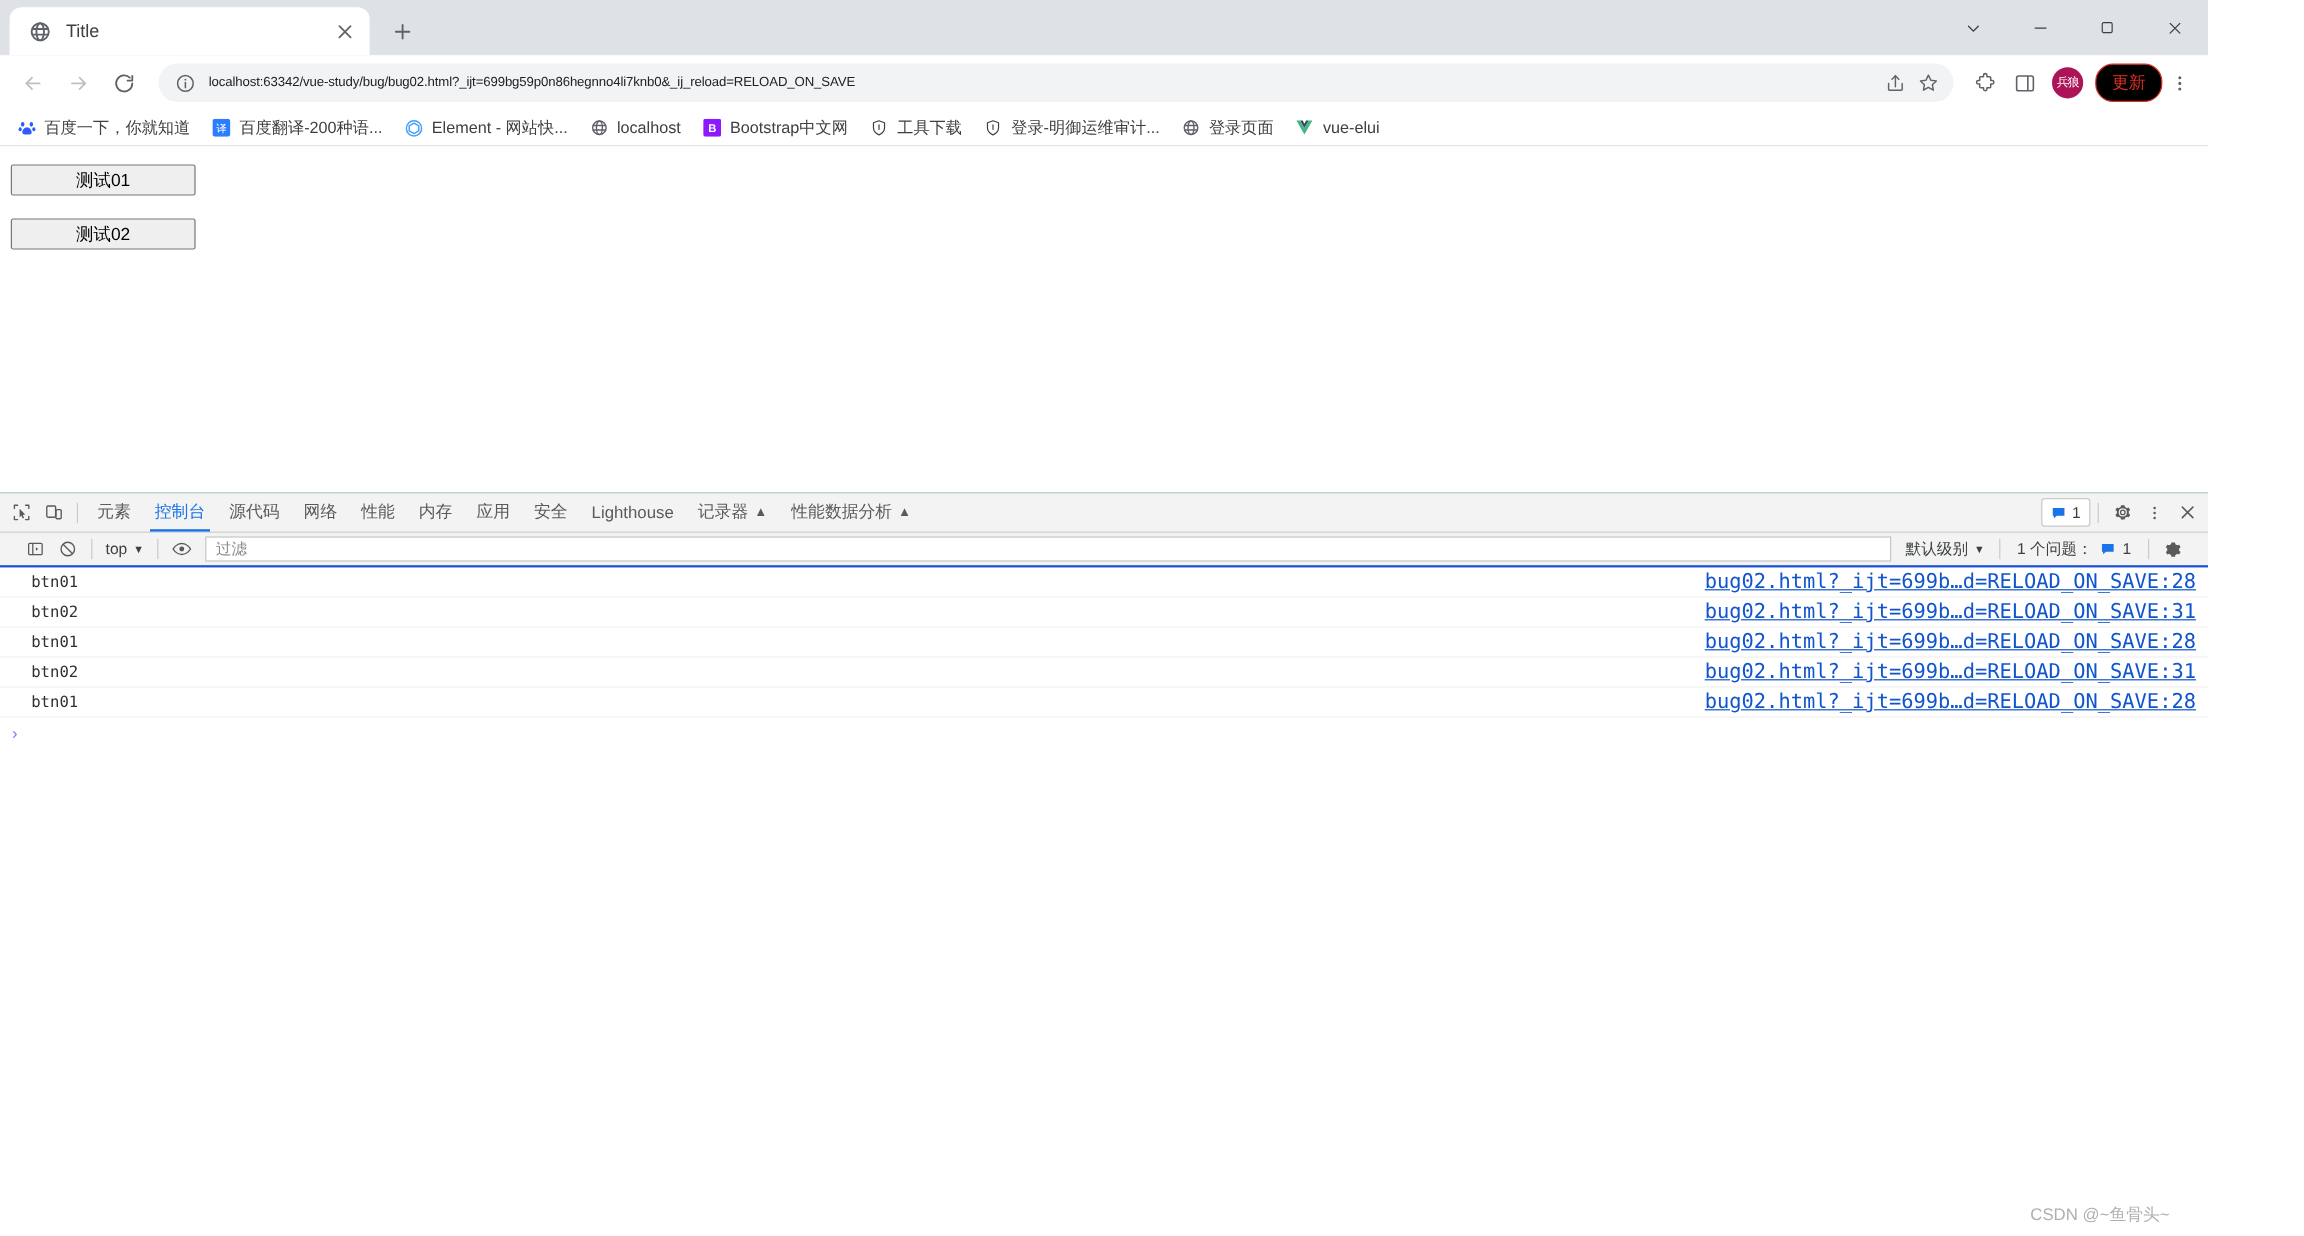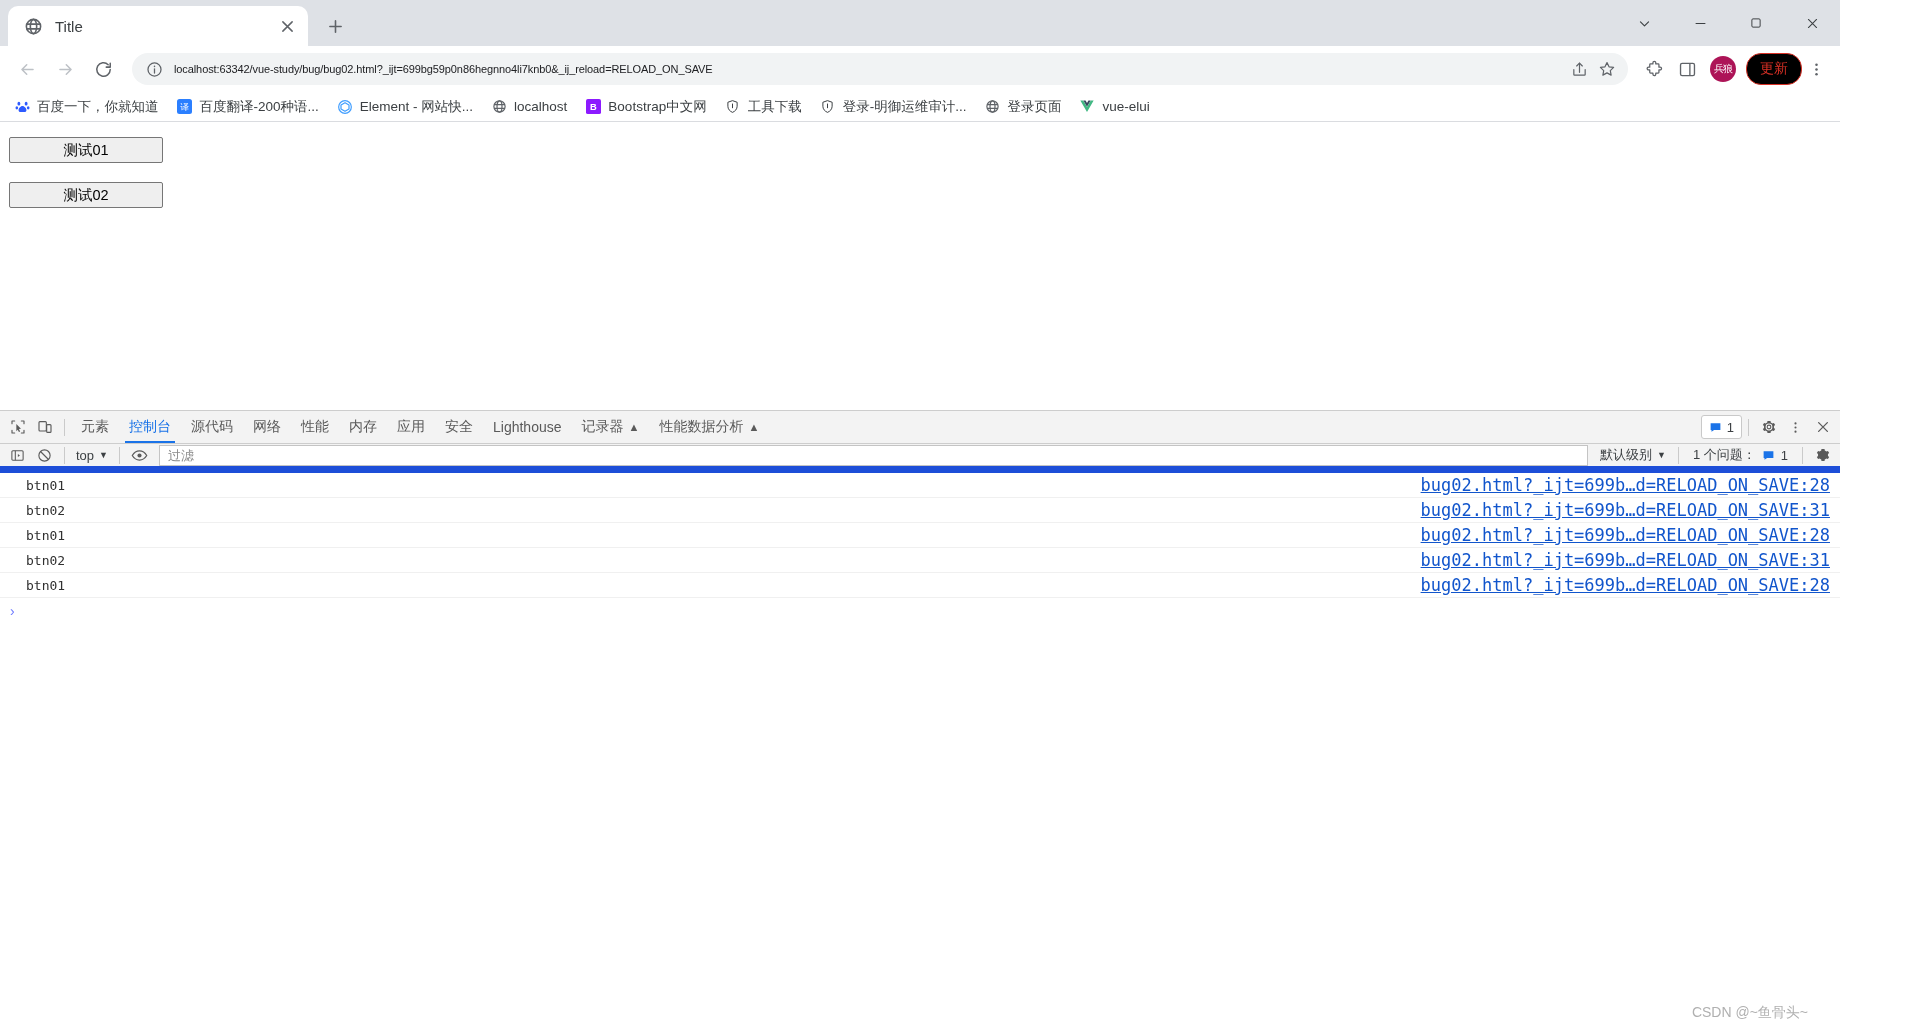--- a/index.html
+++ b/index.html
@@ -83,22 +83,22 @@
     position:relative;white-space:nowrap;flex:0 0 auto;}
   .dt-tab.active{color:#1a73e8;}
   .dt-tab.active:after{content:"";position:absolute;left:6px;right:6px;bottom:0;height:2px;background:#1a73e8;}
   .dt-tab .exp{margin-left:5px;font-size:11px;color:#5a5a5a;}
   .dt-spacer{flex:1 1 auto;}
   .dt-badge{
     display:flex;align-items:center;gap:5px;height:22px;padding:0 7px;border:1px solid #c9c9c9;border-radius:3px;
     font-size:13px;color:#3c4043;flex:0 0 auto;background:#fff;
   }
 
-  .dt-consolebar{height:29px;background:#f3f3f3;border-bottom:7px solid #1d4ed8;display:flex;align-items:center;
-    padding:0 4px;box-sizing:border-box;flex:0 0 auto;}
+  .dt-consolebar{height:29px;background:#f3f3f3;border-bottom:2px solid #1d4ed8;display:flex;align-items:center;
+    padding:0 16px;box-sizing:border-box;flex:0 0 auto;}
   .ctxsel{display:flex;align-items:center;font-size:13px;color:#3c4043;padding:0 5px;height:22px;flex:0 0 auto;}
   .ctxsel .car{margin-left:5px;font-size:9px;}
   .filterbox{
     flex:1 1 auto;height:21px;background:#fff;border:1px solid #c4c4c4;margin:0 6px;min-width:0;
     display:flex;align-items:center;padding:0 6px;box-sizing:border-box;
   }
   .filterbox input{
     border:0;outline:0;background:transparent;width:100%;font-size:13px;color:#3c4043;
     font-family:"Liberation Sans","DejaVu Sans",sans-serif;
   }

